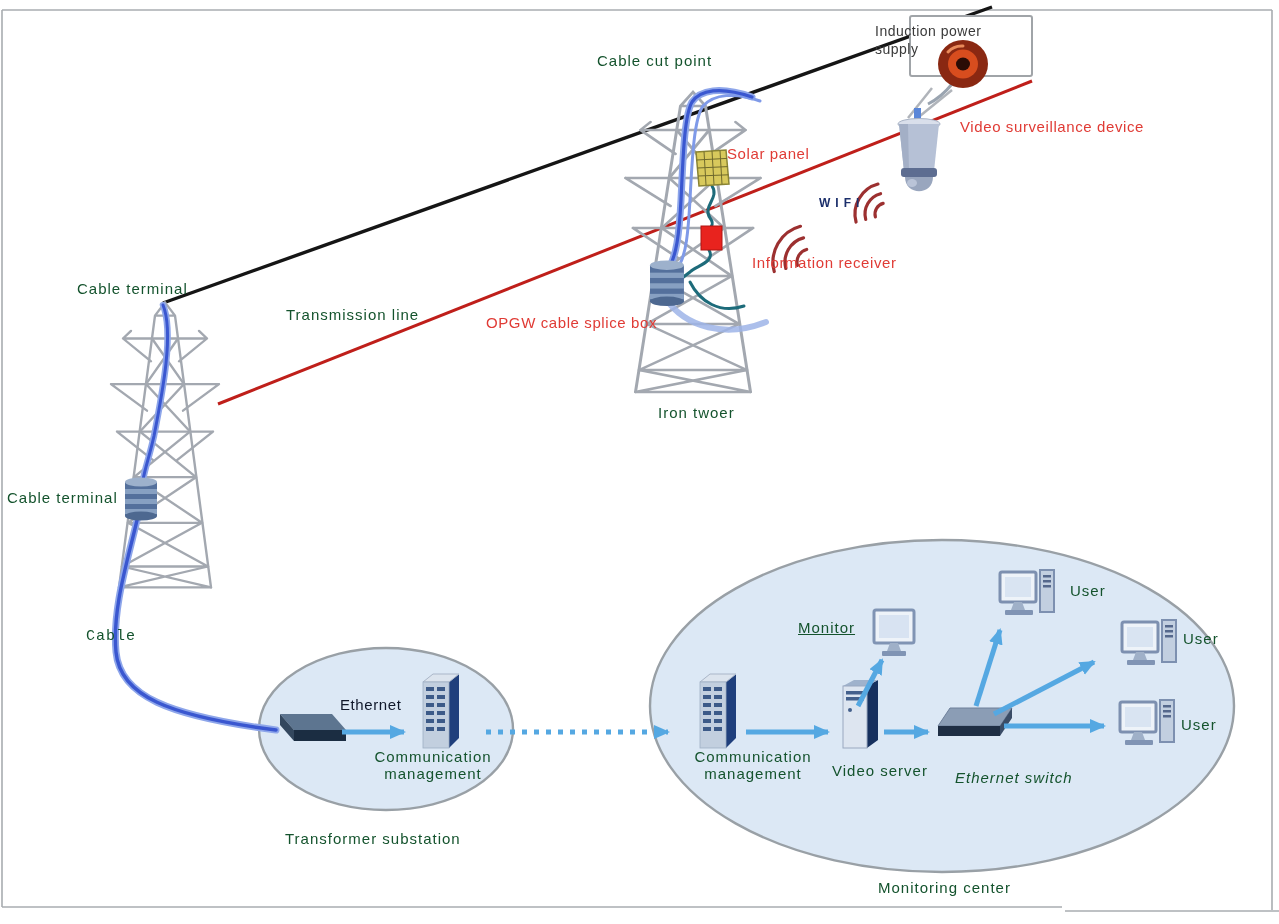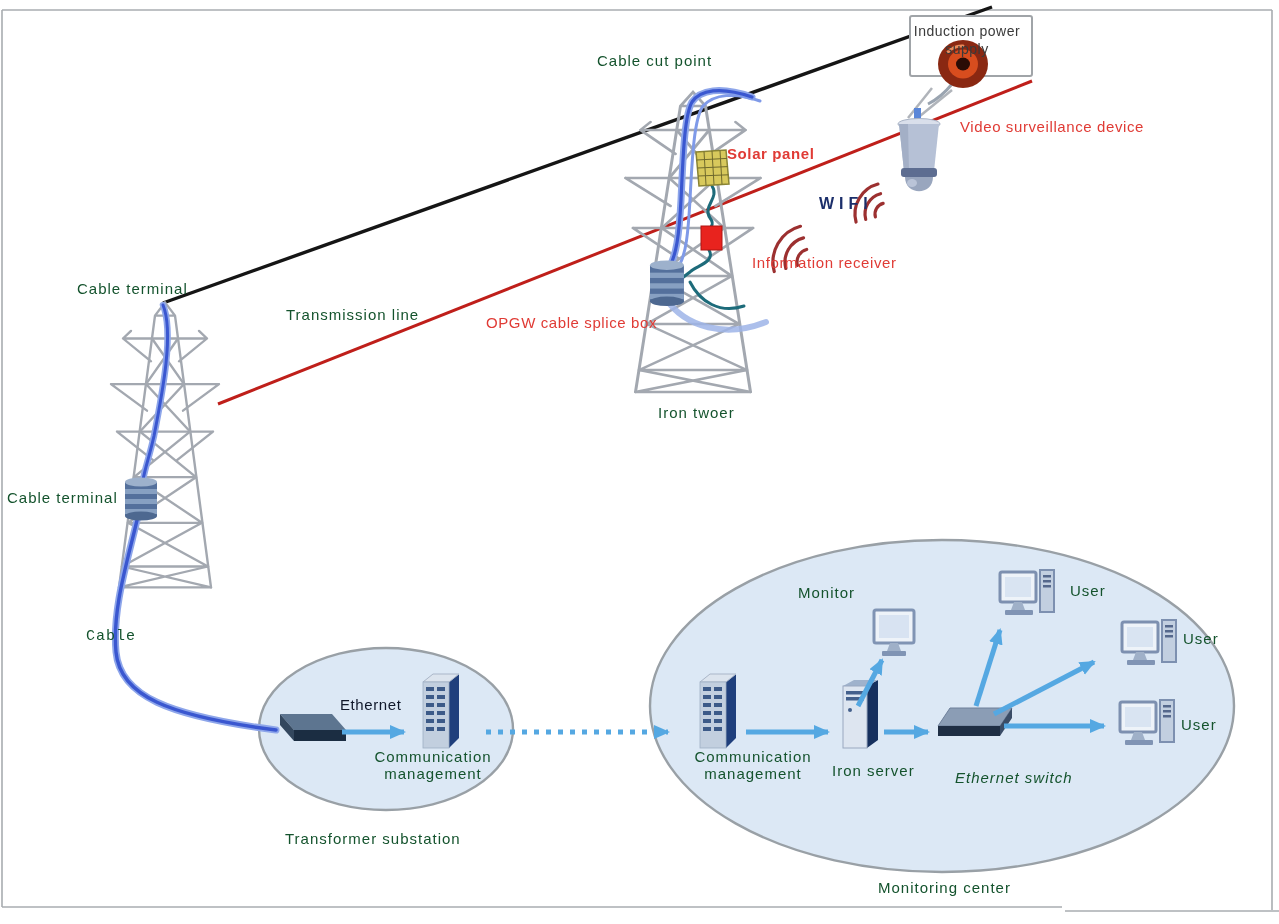--- a/index.html
+++ b/index.html
@@ -7,24 +7,24 @@
     position:relative;width:1279px;height:924px;background:#fff;overflow:hidden;
     font-family:"Liberation Sans",sans-serif;
   }
   .stage svg{position:absolute;left:0;top:0;}
   .lbl{
     position:absolute;font-size:15px;color:#14532d;letter-spacing:1px;
     white-space:nowrap;line-height:17px;
   }
   .lbl.red{color:#e03b35;letter-spacing:0.6px;}
   .lbl.blue{color:#0f172a;letter-spacing:0.6px;}
-  .lbl.wifi{color:#1c2f6b;font-weight:bold;letter-spacing:5px;font-size:16px;}
+  .lbl.wifi{color:#1c2f6b;font-weight:bold;letter-spacing:5px;font-size:12px;}
   .lbl.wrap{white-space:normal;text-align:center;}
   .callout-text{
-    position:absolute;left:906px;top:22px;width:122px;text-align:center;
+    position:absolute;left:875px;top:22px;width:122px;text-align:left;
     font-size:14px;color:#3a3a3a;line-height:18px;letter-spacing:0.5px;
   }
 </style>
 </head>
 <body>
 
 <div class="stage">
 
 <svg width="1279" height="924" viewBox="0 0 1279 924">
   <defs>
@@ -210,35 +210,35 @@
     <line x1="884" y1="732" x2="928" y2="732" marker-end="url(#ah)"></line>
     <line x1="976" y1="706" x2="1000" y2="630" marker-end="url(#ah)"></line>
     <line x1="994" y1="714" x2="1094" y2="662" marker-end="url(#ah)"></line>
     <line x1="1004" y1="726" x2="1104" y2="726" marker-end="url(#ah)"></line>
   </g>
 </svg>
 
 <div class="lbl" style="left:597px;top:52px;">Cable cut point</div>
 <div class="callout-text">Induction power supply</div>
 <div class="lbl red" style="left:960px;top:118px;">Video surveillance device</div>
-<div class="lbl red" style="left:727px;top:145px;font-weight:bold;">Solar panel</div>
+<div class="lbl red" style="left:727px;top:145px;">Solar panel</div>
 <div class="lbl wifi" style="left:819px;top:195px;">WIFI</div>
 <div class="lbl red" style="left:752px;top:254px;">Information receiver</div>
 <div class="lbl red" style="left:486px;top:314px;">OPGW cable splice box</div>
 <div class="lbl" style="left:286px;top:306px;">Transmission line</div>
 <div class="lbl" style="left:77px;top:280px;">Cable terminal</div>
 <div class="lbl" style="left:7px;top:489px;">Cable terminal</div>
 <div class="lbl" style="left:658px;top:404px;">Iron twoer</div>
 <div class="lbl" style="left:86px;top:628px;font-family:Liberation Mono, monospace;">Cable</div>
 
 <div class="lbl blue" style="left:340px;top:696px;">Ethernet</div>
 <div class="lbl wrap" style="left:368px;top:748px;width:130px;">Communication management</div>
 <div class="lbl wrap" style="left:688px;top:748px;width:130px;">Communication management</div>
-<div class="lbl" style="left:832px;top:762px;">Iron server</div>
+<div class="lbl" style="left:832px;top:762px;">Video server</div>
 <div class="lbl" style="left:955px;top:769px;font-style:italic;">Ethernet switch</div>
-<div class="lbl" style="left:798px;top:584px;">Monitor</div>
+<div class="lbl" style="left:798px;top:619px;text-decoration:underline;">Monitor</div>
 <div class="lbl" style="left:1070px;top:582px;">User</div>
 <div class="lbl" style="left:1183px;top:630px;">User</div>
 <div class="lbl" style="left:1181px;top:716px;">User</div>
 <div class="lbl" style="left:878px;top:879px;">Monitoring center</div>
 <div class="lbl" style="left:285px;top:830px;">Transformer substation</div>
 
 </div>
 
 </body></html>

